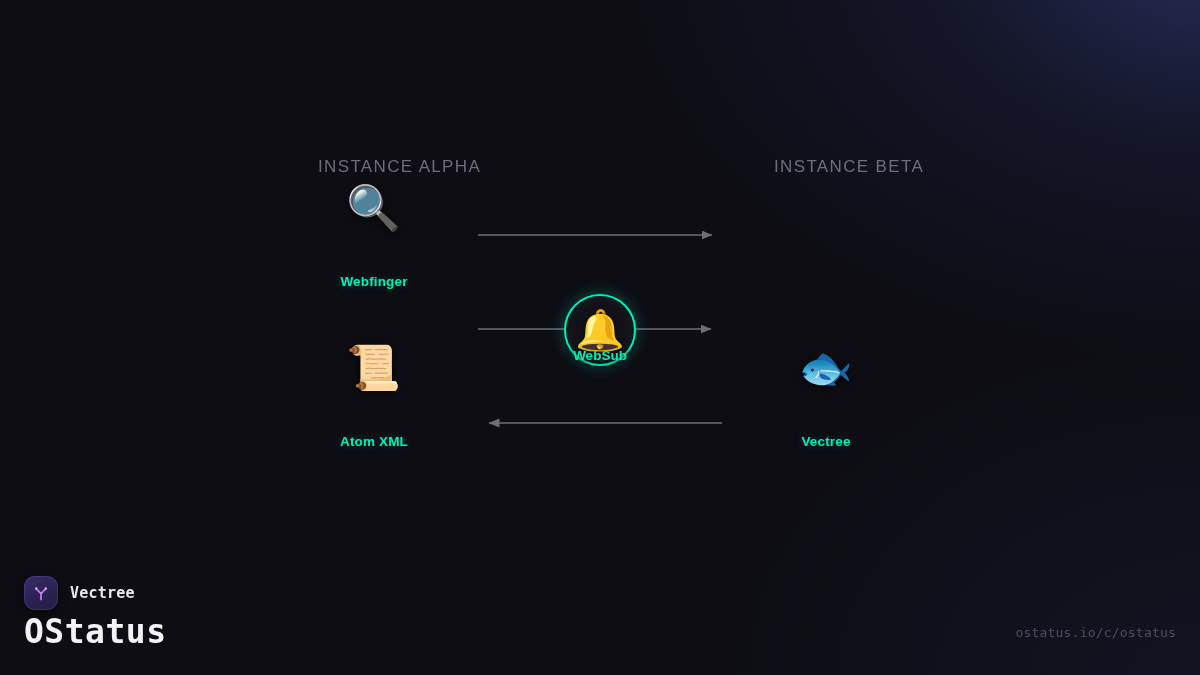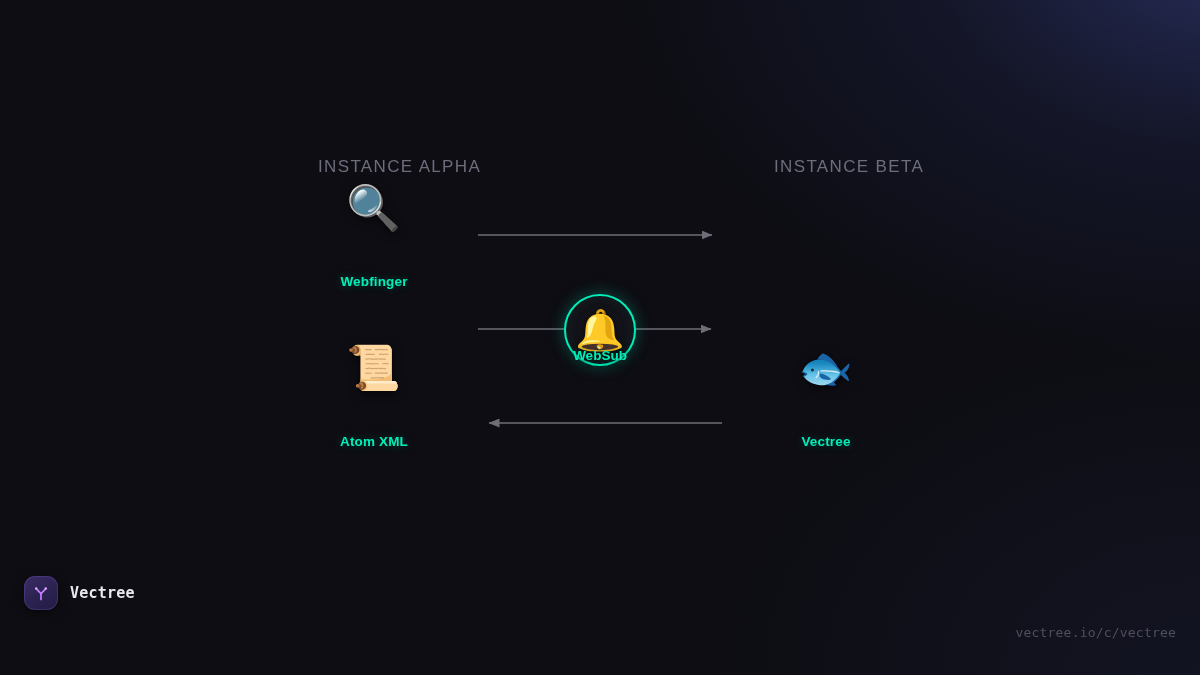--- a/index.html
+++ b/index.html
@@ -223,16 +223,17 @@
         </g>
         <g fill="#e0a6ff">
           <circle cx="5.2" cy="5.6" r="1.25"></circle>
           <circle cx="14.8" cy="5.6" r="1.25"></circle>
         </g>
       </svg>
     </span>
     <span class="brand-name">Vectree</span>
   </div>
 
-
-  <div class="page-url">vectree.io/c/vectree</div>
+  <div class="page-title">OStatus</div>
+
+  <div class="page-url">ostatus.io/c/ostatus</div>
 
 </div>
 
 </body></html>

